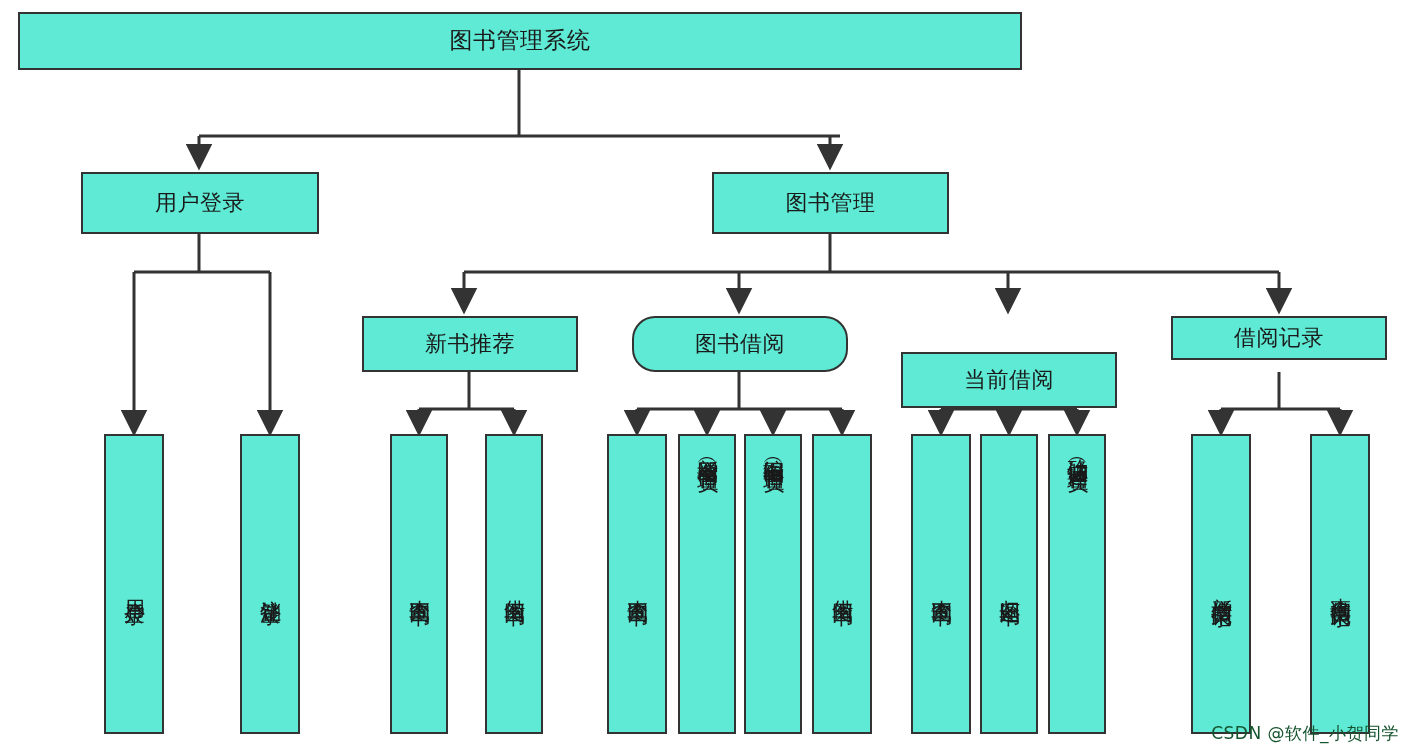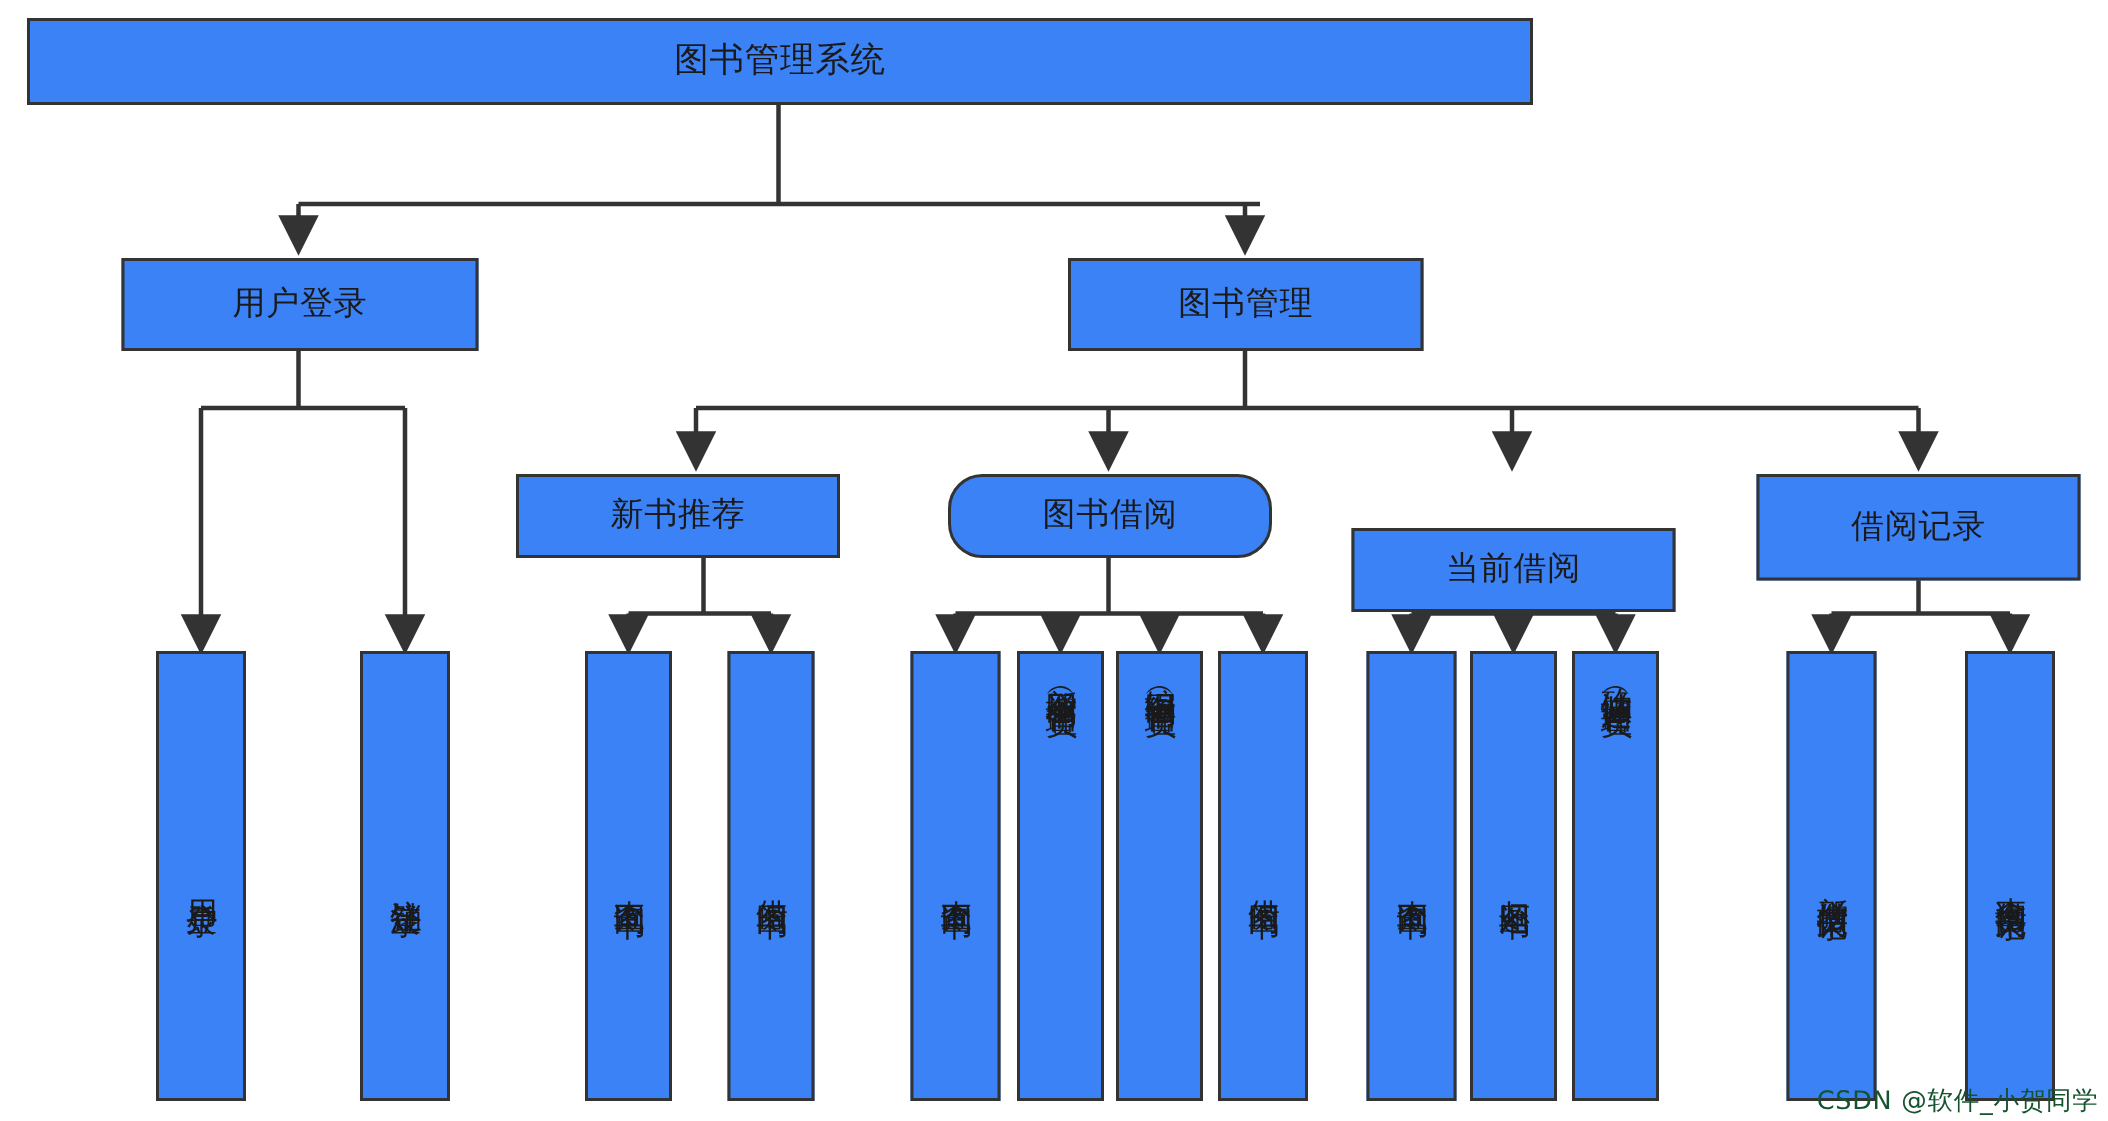--- a/index.html
+++ b/index.html
@@ -22,21 +22,21 @@
     position: absolute;
     left: 0;
     top: 0;
     width: 1405px;
     height: 747px;
     pointer-events: none;
   }
   .node {
     position: absolute;
     box-sizing: border-box;
-    background: #3b82f6;
+    background: #5eead4;
     border: 2px solid #333333;
     display: flex;
     align-items: center;
     justify-content: center;
     color: #1a1a1a;
   }
   .node .label {
     display: block;
     text-align: center;
     line-height: 1.18;
@@ -136,30 +136,30 @@
     <span class="label">图书管理系统</span>
   </div>
 
   <div class="node horiz" style="left:81px; top:172px; width:238px; height:62px;">
     <span class="label">用户登录</span>
   </div>
   <div class="node horiz" style="left:712px; top:172px; width:237px; height:62px;">
     <span class="label">图书管理</span>
   </div>
 
-  <div class="node horiz" style="left:344px; top:316px; width:216px; height:56px;">
+  <div class="node horiz" style="left:362px; top:316px; width:216px; height:56px;">
     <span class="label">新书推荐</span>
   </div>
   <div class="node horiz" style="left:632px; top:316px; width:216px; height:56px;border-radius:23px;">
     <span class="label">图书借阅</span>
   </div>
   <div class="node horiz" style="left:901px; top:316px; width:216px; height:56px;margin-top:36px;">
     <span class="label">当前借阅</span>
   </div>
-  <div class="node horiz" style="left:1171px; top:316px; width:216px; height:71px;">
+  <div class="node horiz" style="left:1171px; top:316px; width:216px; height:44px;">
     <span class="label">借阅记录</span>
   </div>
 
   <div class="node vert mid" style="left:104px; top:434px; width:60px; height:300px;">
     <span class="label">用户登录</span>
   </div>
   <div class="node vert mid" style="left:240px; top:434px; width:60px; height:300px;">
     <span class="label">注销登录</span>
   </div>
 

